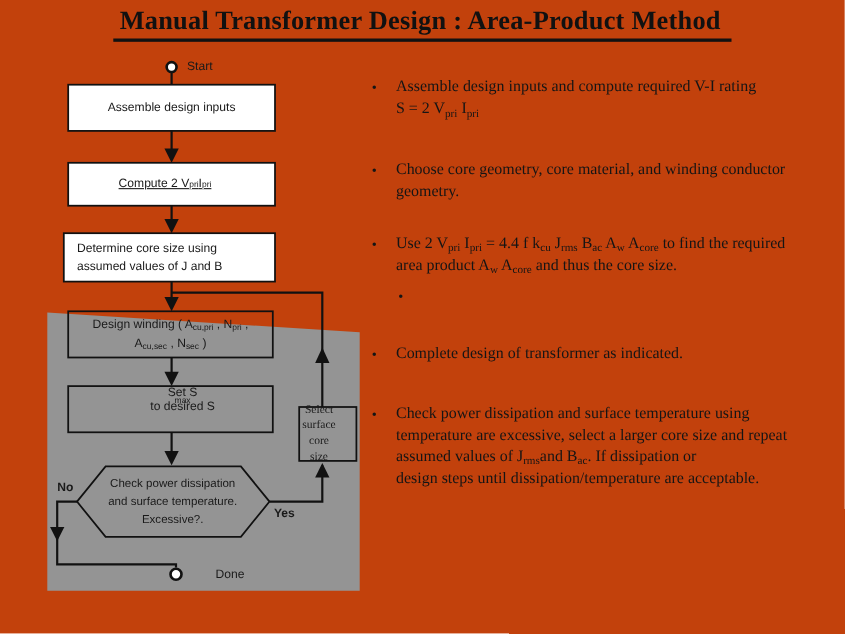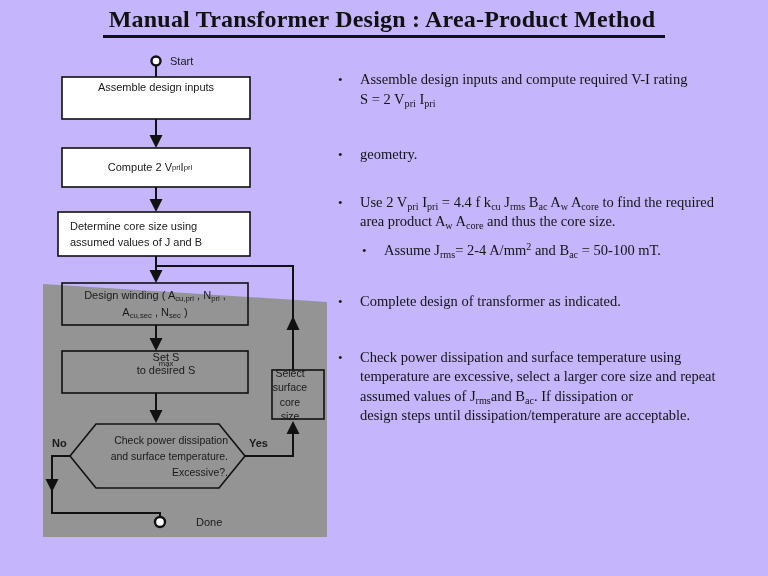--- a/index.html
+++ b/index.html
@@ -1,16 +1,16 @@
 <!DOCTYPE html>
 <html><head>
 <meta charset="utf-8">
 <style>
   html,body{margin:0;padding:0;background:#ffffff;}
-  .slide{position:relative;width:768px;height:576px;background:#c4b5fd;overflow:hidden;
+  .slide{position:relative;width:768px;height:576px;background:#c2410c;overflow:hidden;
          font-family:"Liberation Sans",sans-serif;color:#111;}
   .title{position:absolute;top:6px;left:0;width:100%;text-align:center;}
   .title span{display:inline-block;font-family:"Liberation Serif",serif;font-weight:bold;
         font-size:24px;letter-spacing:.2px;border-bottom:3px solid #111;padding:0 10px 2px 6px;}
   svg.fc{position:absolute;left:0;top:0;}
   .lbl{position:absolute;font-size:11px;line-height:13px;color:#1a1a1a;}
   .cbox{display:flex;align-items:center;justify-content:center;text-align:center;}
   .lines{display:flex;flex-direction:column;justify-content:center;}
   .bold{font-weight:bold;}
   sub{font-size:.7em;vertical-align:-0.3em;line-height:0;}
@@ -63,23 +63,23 @@
       <polygon points="156,351 149.5,338 162.5,338"></polygon>
       <polygon points="156,423 149.5,410 162.5,410"></polygon>
       <polygon points="293,316 286.5,330 299.5,330"></polygon>
       <polygon points="293,421 286.5,434 299.5,434"></polygon>
       <polygon points="52,492 45.5,479 58.5,479"></polygon>
     </g>
   </svg>
 
   <div class="lbl" style="left:170px;top:55px;">Start</div>
 
-  <div class="lbl cbox" style="left:62px;top:66px;width:188px;height:42px;">Assemble design inputs</div>
+  <div class="lbl cbox" style="left:62px;top:77px;width:188px;height:42px;">Assemble design inputs</div>
 
-  <div class="lbl cbox" style="left:62px;top:148px;width:176px;height:39px;">
+  <div class="lbl cbox" style="left:62px;top:148px;width:176px;height:39px;text-decoration:underline;">
       <span>Compute 2 V</span>
       <sub>pri</sub>
       <span> I</span>
       <sub>pri</sub>
     </div>
 
   <div class="lbl lines" style="left:70px;top:212px;width:180px;height:44px;line-height:16.5px;">
     <div>Determine core size using</div>
     <div>assumed values of J and B</div>
   </div>
@@ -88,66 +88,64 @@
     <div><span>Design winding ( A</span><sub>cu,pri</sub><span> , N</span><sub>pri</sub><span> ,</span></div>
     <div><span>A</span><sub>cu,sec</sub><span> , N</span><sub>sec</sub><span> )</span></div>
   </div>
 
   <div class="lbl" style="left:84px;top:351px;width:164px;height:42px;display:flex;align-items:center;flex-direction:column;">
       <span>Set S</span>
       <sub>max</sub>
       <span> to desired S</span>
     </div>
 
-  <div class="lbl lines" style="left:272px;top:370px;width:36px;height:49px;text-align:center;font-size:10.5px;line-height:14.5px;">
+  <div class="lbl lines" style="left:272px;top:370px;width:36px;height:49px;text-align:center;font-size:10.5px;line-height:14.5px;font-family:Liberation Serif, serif;">
     <div>Select</div>
     <div>surface</div>
     <div>core size</div>
   </div>
 
-  <div class="lbl lines" style="left:86px;top:430px;width:142px;height:52px;text-align:right;font-size:10.5px;line-height:16px;">
+  <div class="lbl lines" style="left:86px;top:430px;width:142px;height:52px;text-align:center;font-size:10.5px;line-height:16px;">
     <div>Check power dissipation</div>
     <div>and surface temperature.</div>
     <div>Excessive?.</div>
   </div>
 
   <div class="lbl bold" style="left:52px;top:437px;">No</div>
-  <div class="lbl bold" style="left:249px;top:437px;">Yes</div>
+  <div class="lbl bold" style="left:249px;top:461px;">Yes</div>
   <div class="lbl" style="left:176px;top:516px;margin-left:20px;">Done</div>
 
   <div class="bullets">
 
     <div class="bi">
       <span class="dot">•</span>
       <div class="bl">
         <div><span>Assemble design inputs and compute required V-I rating</span></div>
         <div><span>S = 2 V</span><sub>pri</sub><span> I</span><sub>pri</sub></div>
       </div>
     </div>
 
     <div class="bi" style="margin-top:36px;">
       <span class="dot">•</span>
       <div class="bl">
+        <div><span>Choose core geometry, core material, and winding conductor</span></div>
         <div><span>geometry.</span></div>
       </div>
     </div>
 
     <div class="bi" style="margin-top:28px;">
       <span class="dot">•</span>
       <div class="bl">
         <div><span>Use  2 V</span><sub>pri</sub><span> I</span><sub>pri</sub><span> = 4.4 f k</span><sub>cu</sub><span> J</span><sub>rms</sub><span> B</span><sub>ac</sub><span> A</span><sub>w</sub><span> A</span><sub>core</sub><span> to find the required</span></div>
         <div><span>area product A</span><sub>w</sub><span> A</span><sub>core</sub><span> and thus the core size.</span></div>
       </div>
     </div>
 
     <div class="bi sub2" style="margin-top:9px;">
       <span class="dot">•</span>
-      <div class="bl">
-        <div><span>Assume J</span><sub>rms</sub><span>= 2-4 A/mm</span><sup>2</sup><span> and B</span><sub>ac</sub><span> = 50-100 mT.</span></div>
-      </div>
     </div>
 
     <div class="bi" style="margin-top:32px;">
       <span class="dot">•</span>
       <div class="bl">
         <div><span>Complete design of transformer as indicated.</span></div>
       </div>
     </div>
 
     <div class="bi" style="margin-top:36px;">

